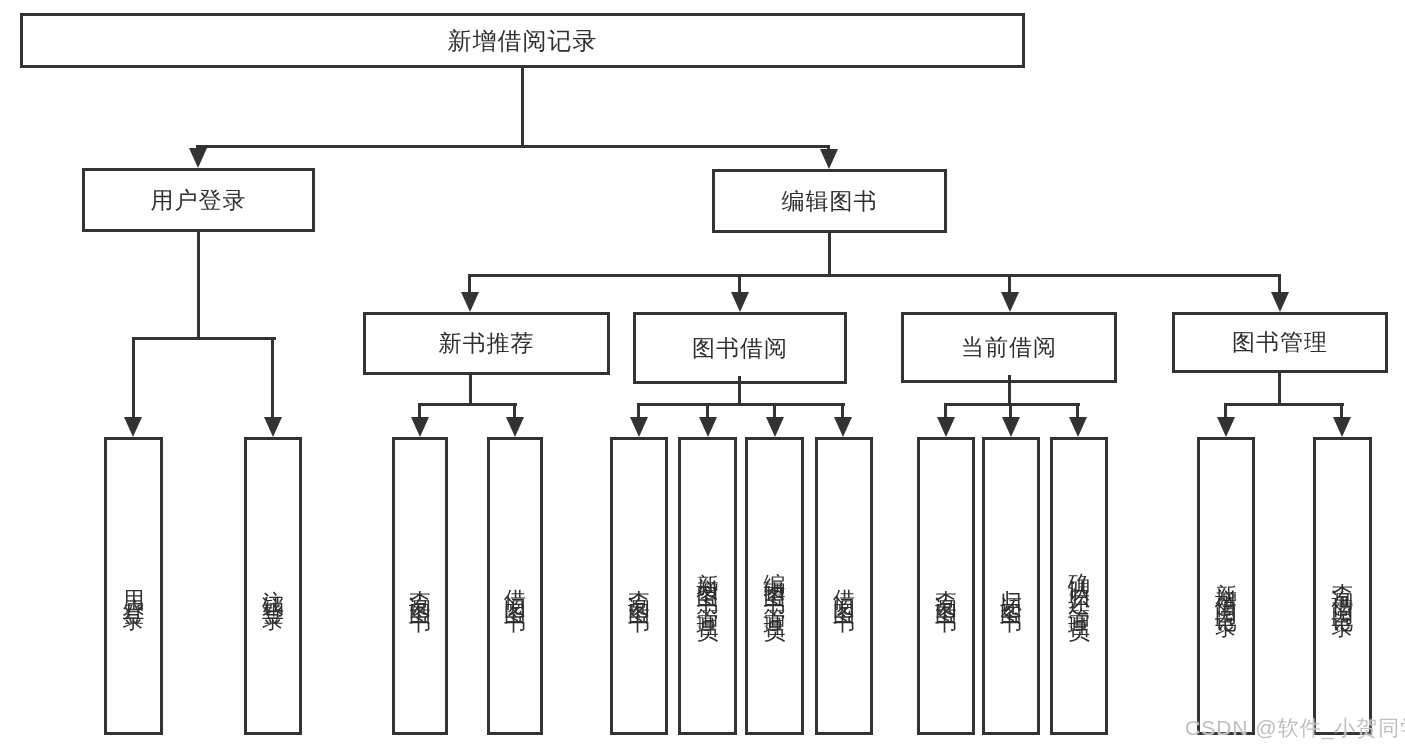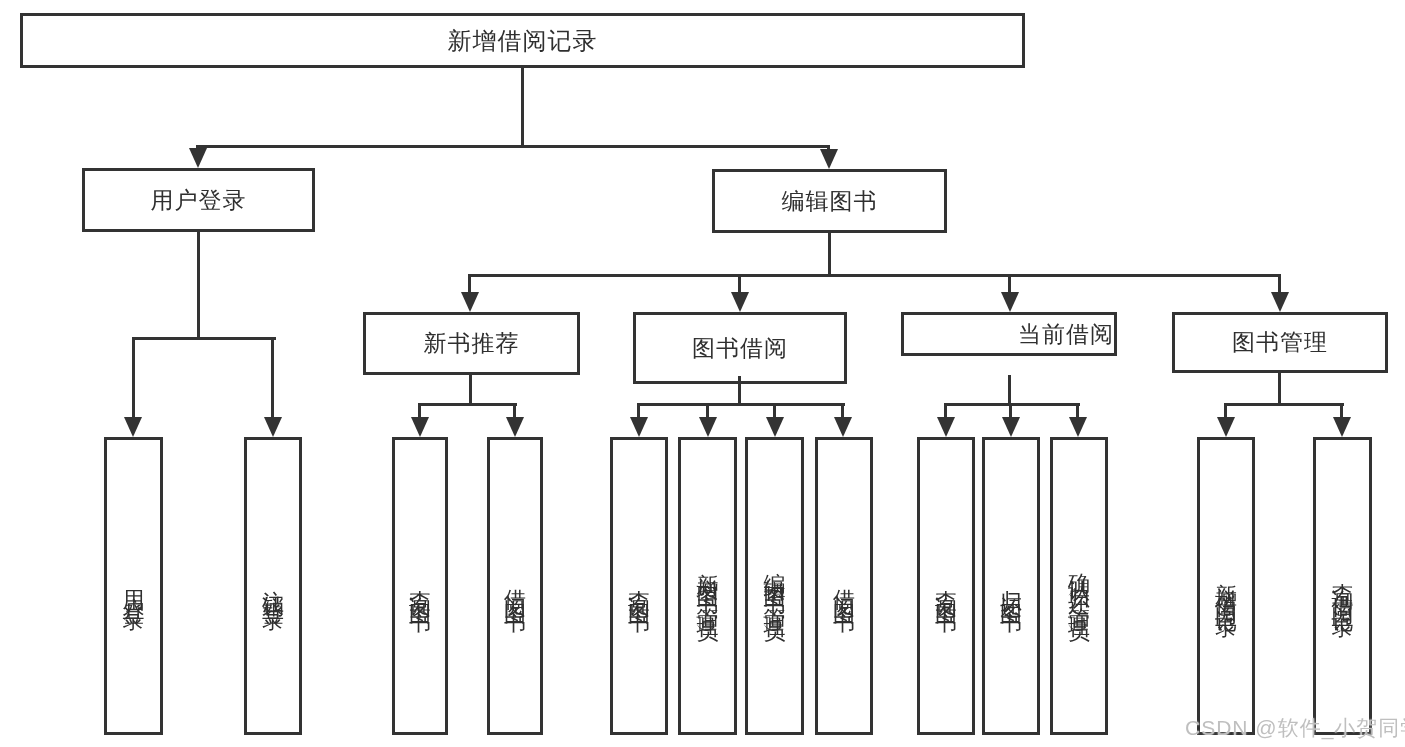--- a/index.html
+++ b/index.html
@@ -45,27 +45,27 @@
     <span>新增借阅记录</span>
   </div>
 
   <div class="node" style="left:82px;top:168px;width:233px;height:64px;">
     <span>用户登录</span>
   </div>
   <div class="node" style="left:712px;top:169px;width:235px;height:64px;">
     <span>编辑图书</span>
   </div>
 
-  <div class="node" style="left:363px;top:312px;width:217px;height:63px;">
+  <div class="node" style="left:363px;top:312px;width:247px;height:63px;">
     <span>新书推荐</span>
   </div>
   <div class="node" style="left:633px;top:312px;width:214px;height:72px;">
     <span>图书借阅</span>
   </div>
-  <div class="node" style="left:901px;top:312px;width:216px;height:44px;justify-content:flex-end;">
+  <div class="node" style="left:901px;top:312px;width:216px;height:71px;">
     <span>当前借阅</span>
   </div>
   <div class="node" style="left:1172px;top:312px;width:216px;height:61px;">
     <span>图书管理</span>
   </div>
 
   <div class="vnode" style="left:104px;width:59px;">
     <span>用户登录</span>
   </div>
   <div class="vnode" style="left:244px;width:58px;">

